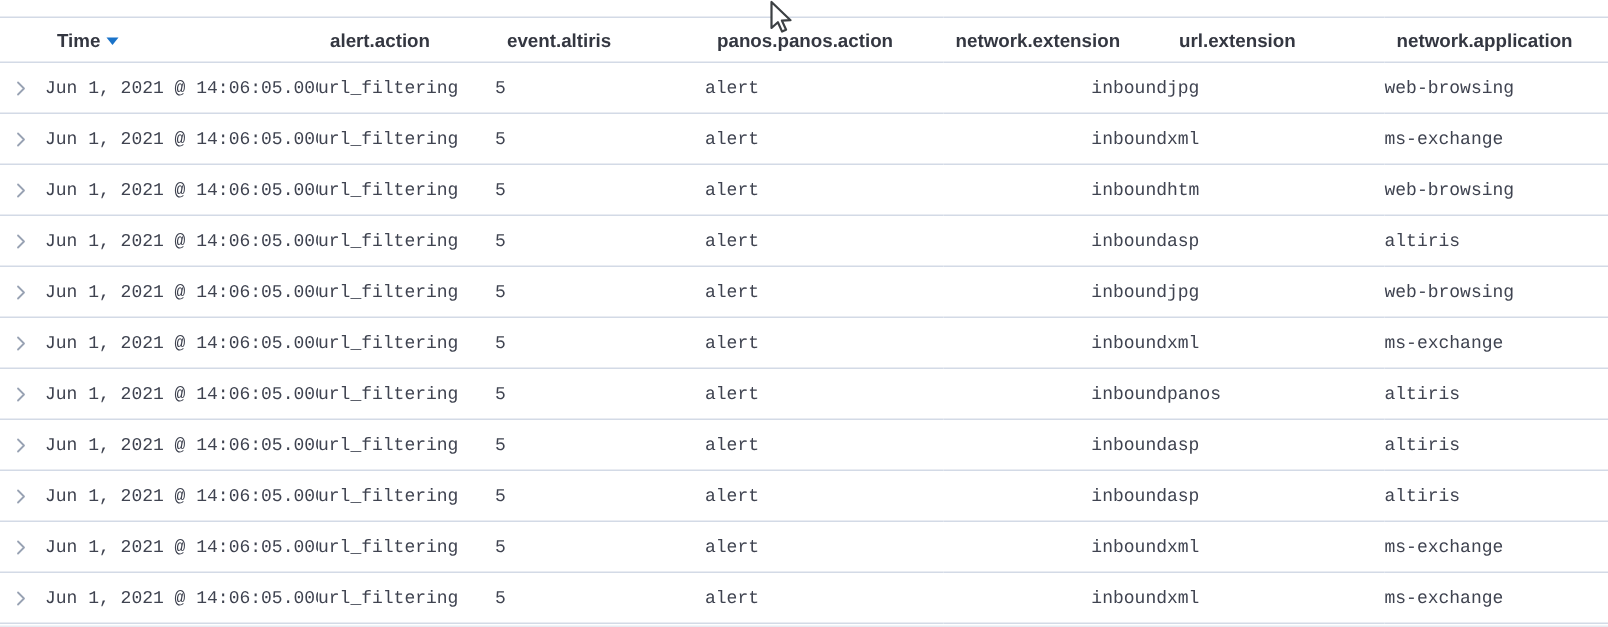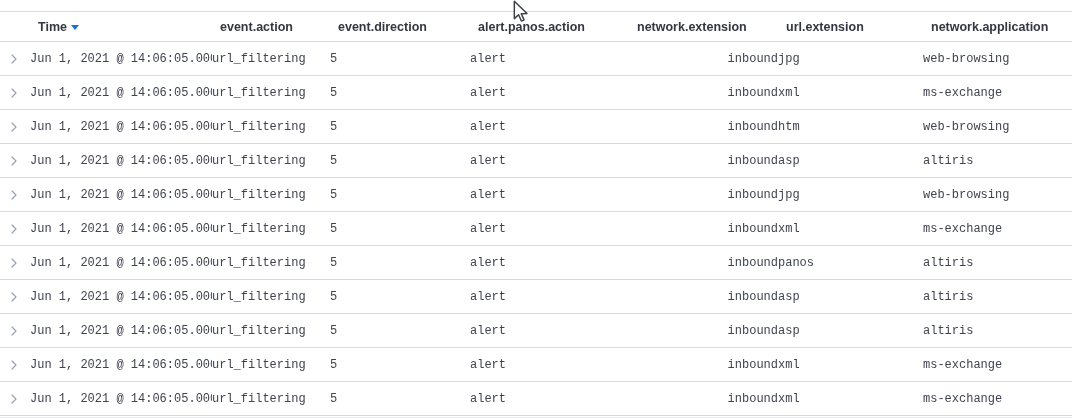--- a/index.html
+++ b/index.html
@@ -119,31 +119,31 @@
     <tr>
       <th class="col-expand"></th>
       <th class="col-time">
         <span class="th-inner">
           <span>Time</span>
           <span class="sort-arrow"></span>
         </span>
       </th>
       <th class="col-action">
         <span class="th-inner">
-            <span>event.action</span>
+            <span>alert.action</span>
           </span>
       </th>
       <th class="col-severity">
         <span class="th-inner">
-            <span>event.direction</span>
+            <span>event.altiris</span>
           </span>
       </th>
       <th class="col-pan">
         <span class="th-inner">
-            <span>alert.panos.action</span>
+            <span>panos.panos.action</span>
           </span>
       </th>
       <th class="col-dir">
         <span class="th-inner">
             <span>network.extension</span>
           </span>
       </th>
       <th class="col-ext">
         <span class="th-inner">
             <span>url.extension</span>

